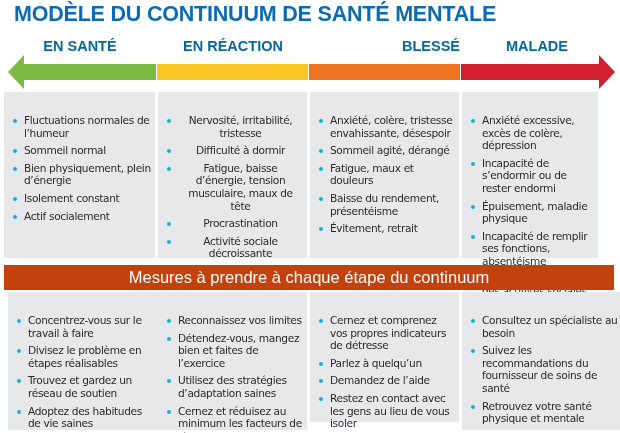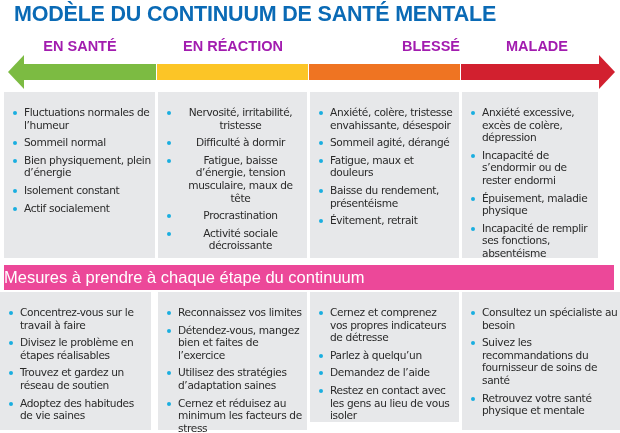--- a/index.html
+++ b/index.html
@@ -1,25 +1,25 @@
 <!DOCTYPE html>
 <html><head>
 <meta charset="utf-8">
 <style>
   html,body{margin:0;padding:0;background:#fff;}
   body{width:620px;height:433px;position:relative;overflow:hidden;font-family:"DejaVu Sans Condensed","DejaVu Sans",sans-serif;}
   .title{position:absolute;left:0;top:2px;width:492px;text-align:center;color:#0a6ab5;font-family:"Liberation Sans",sans-serif;font-weight:bold;font-size:21.5px;letter-spacing:-0.2px;margin-left:9px;}
-  .stage-label{position:absolute;top:38px;text-align:center;color:#a21caf;font-family:"Liberation Sans",sans-serif;font-weight:bold;font-size:14.5px;}
+  .stage-label{position:absolute;top:38px;text-align:center;color:#0369a1;font-family:"Liberation Sans",sans-serif;font-weight:bold;font-size:14.5px;}
   .bar{position:absolute;top:64px;height:16px;}
   .arrowhead{position:absolute;width:0;height:0;border-top:17px solid transparent;border-bottom:17px solid transparent;top:55px;}
-  .panel{position:absolute;background:#e7e8ea;box-sizing:border-box;padding:14px 4px 0 6px;}
+  .panel{position:absolute;background:#e7e8ea;box-sizing:border-box;padding:22px 4px 0 6px;}
   ul{list-style:none;margin:0;padding:0;}
   li{position:relative;padding-left:14px;font-size:10.6px;line-height:12.6px;color:#2a2a2a;margin-bottom:5px;font-family:"DejaVu Sans",sans-serif;letter-spacing:-0.35px;}
   li::before{content:"";position:absolute;left:3px;top:5px;width:4px;height:4px;border-radius:2px;background:#1aaee0;}
-  .banner{position:absolute;left:4px;top:265px;width:610px;height:25px;background:#ec4899;color:#fff;text-align:left;font-family:"Liberation Sans",sans-serif;font-size:16.5px;line-height:25px;}
+  .banner{position:absolute;left:4px;top:265px;width:610px;height:25px;background:#c2410c;color:#fff;text-align:center;font-family:"Liberation Sans",sans-serif;font-size:16.5px;line-height:25px;}
 </style>
 </head>
 <body>
 
 <div class="title">MODÈLE DU CONTINUUM DE SANTÉ MENTALE</div>
 
 <div class="stage-label" style="left:6px;width:148px;">EN SANTÉ</div>
 <div class="stage-label" style="left:158px;width:150px;">EN RÉACTION</div>
 <div class="stage-label" style="left:310px;width:150px;text-align:right;">BLESSÉ</div>
 <div class="stage-label" style="left:462px;width:150px;">MALADE</div>
@@ -65,21 +65,21 @@
     <li>Anxiété excessive, excès de colère, dépression</li>
     <li>Incapacité de s’endormir ou de rester endormi</li>
     <li>Épuisement, maladie physique</li>
     <li>Incapacité de remplir ses fonctions, absentéisme</li>
     <li>Isolement, évitement des activités sociales</li>
   </ul>
 </div>
 
 <div class="banner">Mesures à prendre à chaque étape du continuum</div>
 
-<div class="panel" style="left:0;top:292px;width:151px;height:138px;">
+<div class="panel" style="left:8px;top:292px;width:151px;height:138px;">
   <ul>
     <li>Concentrez-vous sur le travail à faire</li>
     <li>Divisez le problème en étapes réalisables</li>
     <li>Trouvez et gardez un réseau de soutien</li>
     <li>Adoptez des habitudes de vie saines</li>
   </ul>
 </div>
 <div class="panel" style="left:158px;top:292px;width:149px;height:138px;">
   <ul>
     <li>Reconnaissez vos limites</li>

